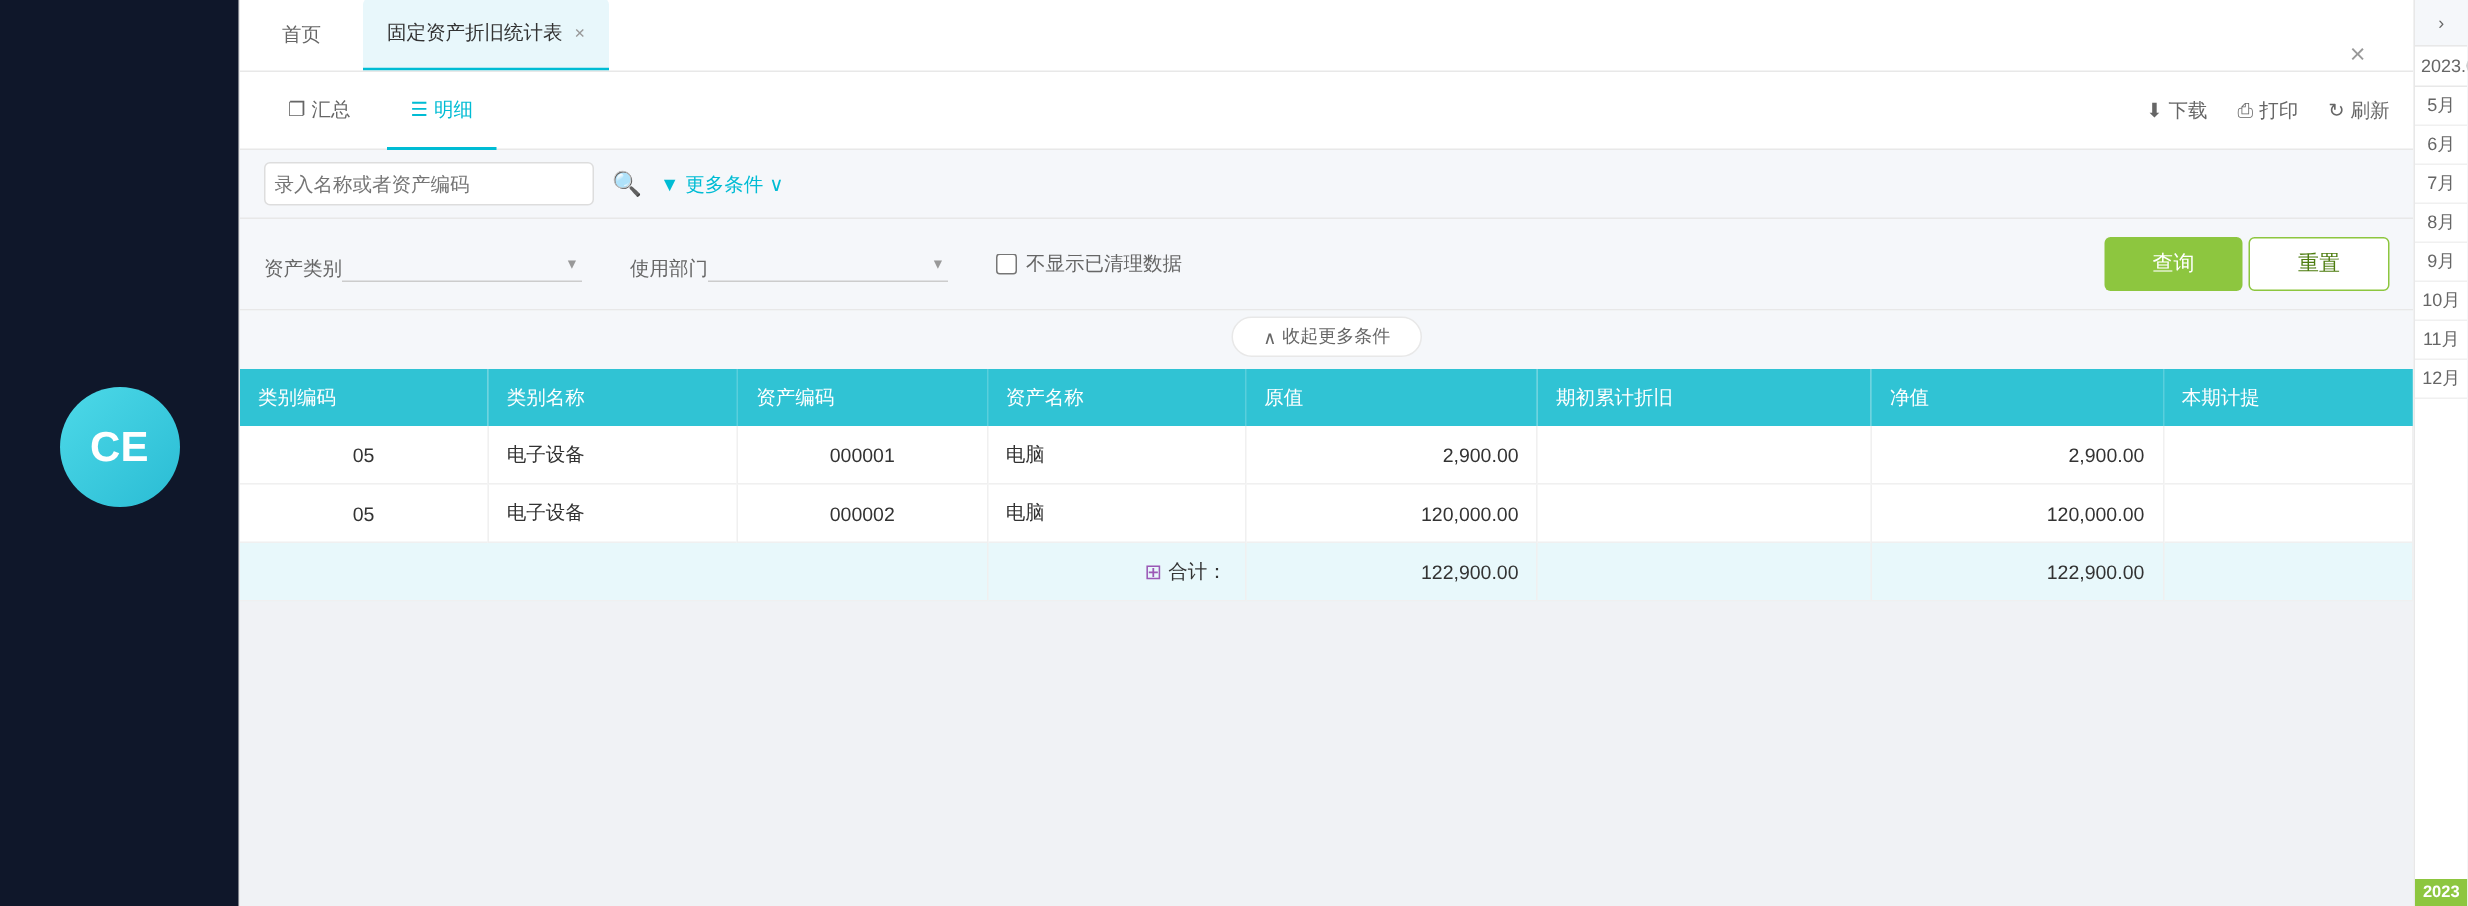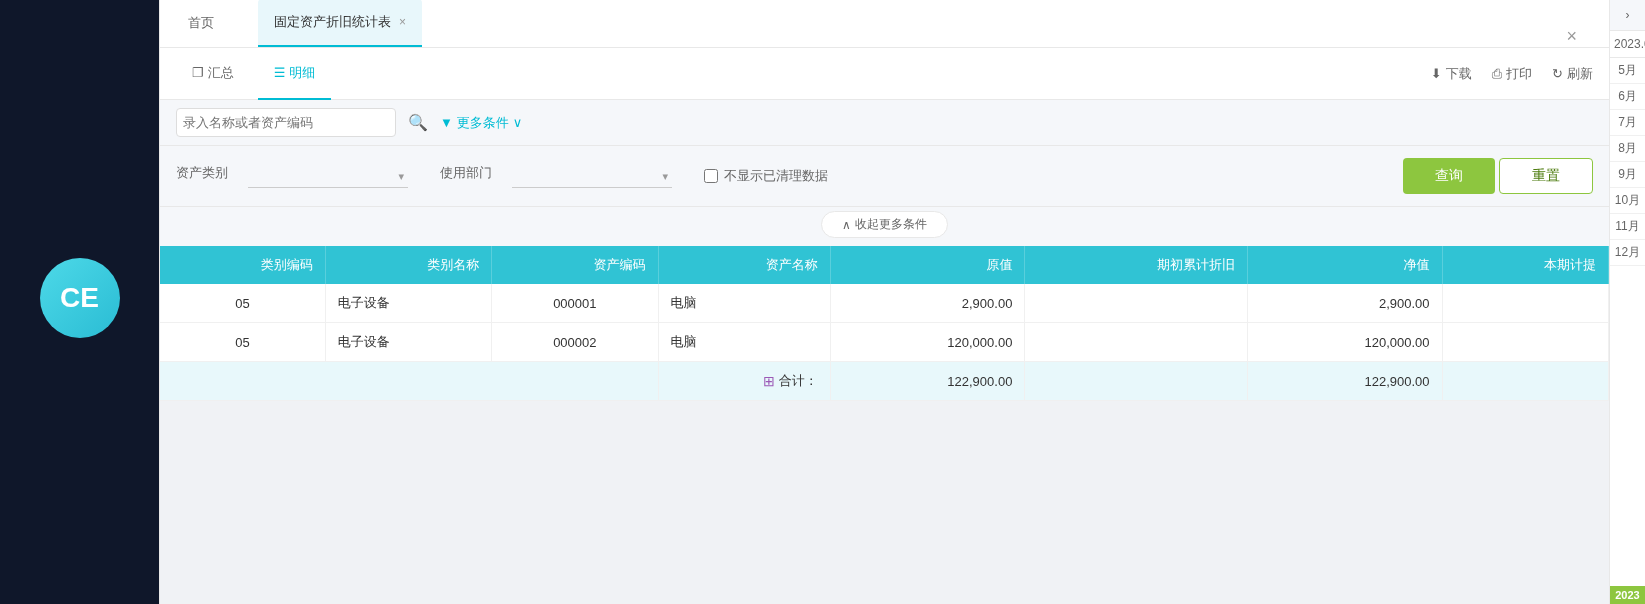--- a/index.html
+++ b/index.html
@@ -40,32 +40,31 @@
     }
 
     
     .tab-bar {
       background: #fff;
       display: flex;
       align-items: flex-end;
       height: 48px;
       border-bottom: 1px solid #e8e8e8;
       padding: 0 16px;
-      gap: 0;
+      gap: 16px;
     }
     .tab-item {
       padding: 22px 16px;
       cursor: pointer;
       font-size: 13px;
       color: #666;
       height: 48px;
       display: flex;
       align-items: center;
       border-bottom: 2px solid transparent;
-      margin-left: 32px;
     }
     .tab-item.active {
       color: #333;
       background: #e8f7fb;
       border-bottom: 2px solid #00bcd4;
       border-radius: 4px 4px 0 0;
     }
     .tab-item .close-btn {
       margin-left: 8px;
       color: #999;
@@ -169,22 +168,22 @@
       flex-direction: column;
       gap: 12px;
     }
     .filter-row {
       display: flex;
       align-items: center;
       gap: 32px;
     }
     .filter-item {
       display: flex;
-      align-items: flex-start;
-      gap: 20px;
+      align-items: flex-end;
+      gap: 0;
     }
     .filter-label {
       font-size: 13px;
       color: #666;
       white-space: nowrap;
     }
     .filter-select {
       border: none;
       border-bottom: 1px solid #ccc;
       background: transparent;
@@ -277,21 +276,21 @@
     table {
       width: 100%;
       border-collapse: collapse;
     }
     thead tr {
       background: #30c3d4;
       color: #fff;
     }
     thead th {
       padding: 10px 12px;
-      text-align: right;
+      text-align: left;
       font-weight: 500;
       font-size: 13px;
       border-right: 1px solid rgba(255,255,255,0.2);
       white-space: nowrap;
     }
     tbody tr {
       background: #fff;
       border-bottom: 1px solid #f0f0f0;
     }
     tbody td {

